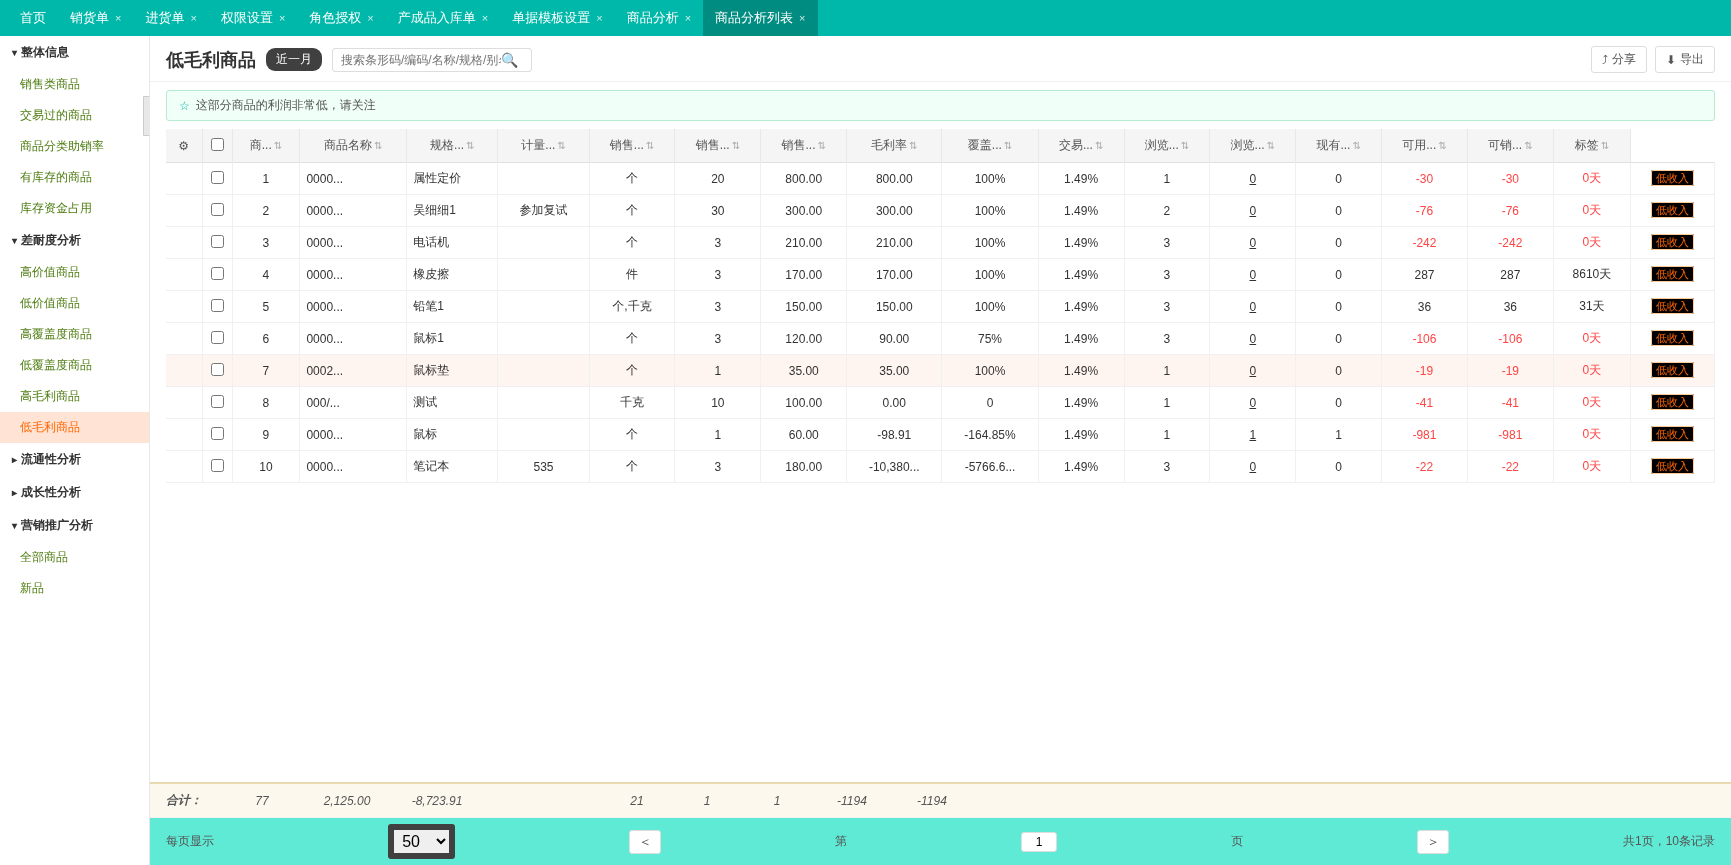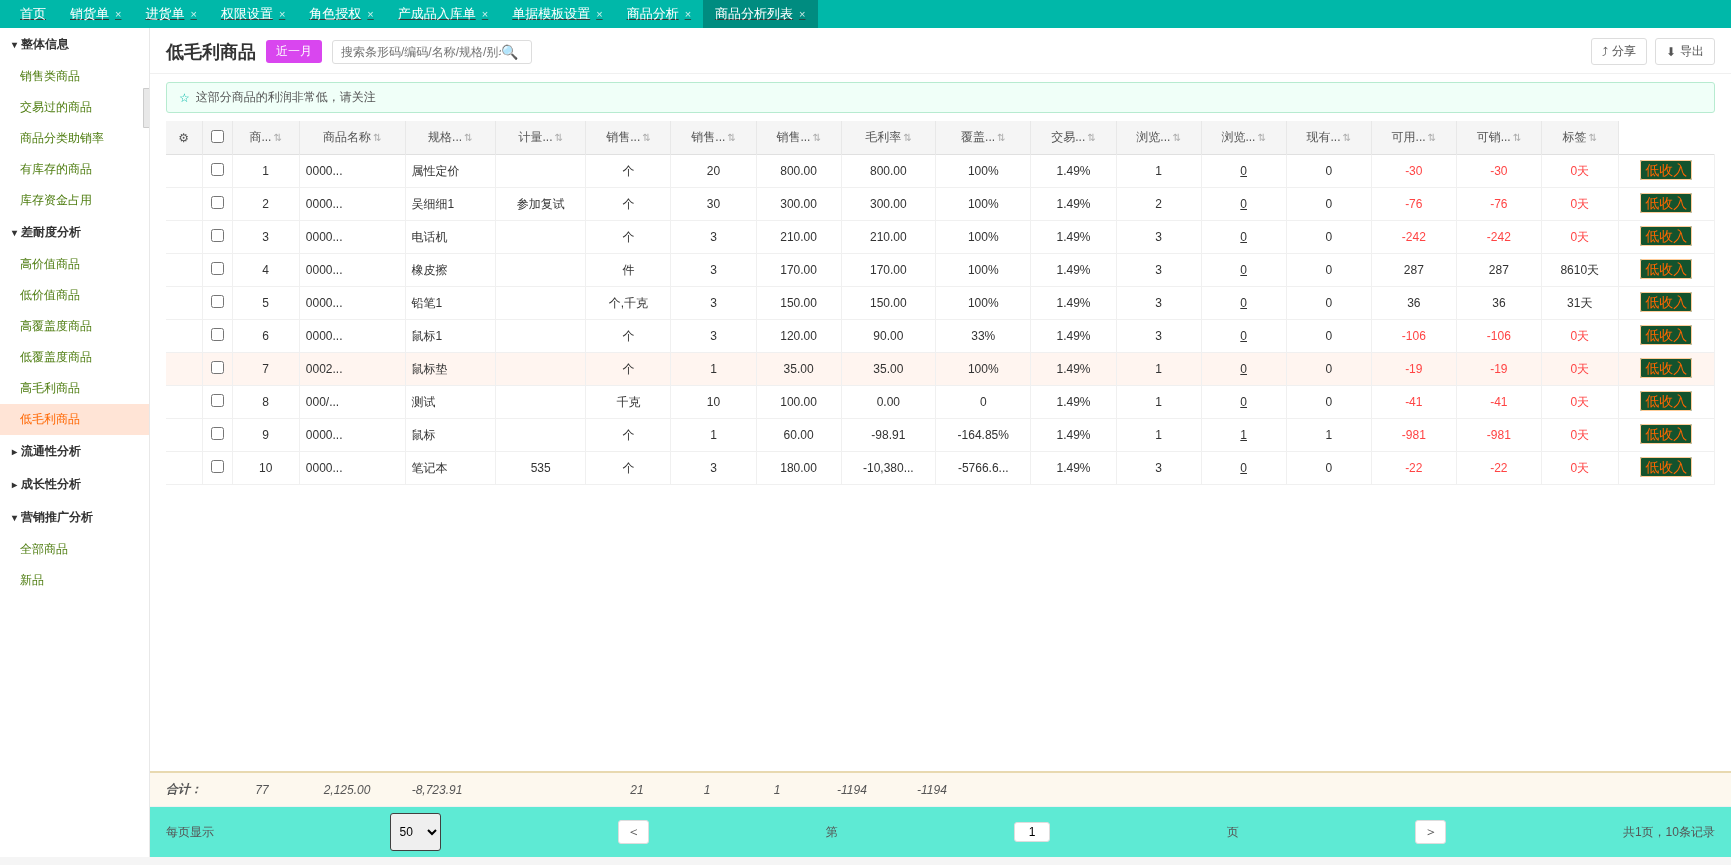--- a/index.html
+++ b/index.html
@@ -3,23 +3,22 @@
   <meta charset="utf-8">
   <style>
     * { box-sizing: border-box; margin: 0; padding: 0; }
     body { font-family: 'Microsoft YaHei', Arial, sans-serif; font-size: 12px; background: #f5f5f5; color: #333; }
 
     
     .top-nav {
       background: #00b8a9;
       display: flex;
       align-items: center;
-      height: 28px;
+      height: 36px;
       padding: 0 8px;
-      text-decoration: underline;
     }
     .top-nav .nav-item {
       color: #fff;
       padding: 0 12px;
       height: 36px;
       display: flex;
       align-items: center;
       cursor: pointer;
       font-size: 13px;
       white-space: nowrap;
@@ -99,24 +98,24 @@
       align-items: center;
       border-bottom: 1px solid #f0f0f0;
       gap: 10px;
     }
     .page-title-text {
       font-size: 18px;
       font-weight: bold;
       color: #333;
     }
     .time-filter-btn {
-      background: #d946ef;
+      background: #404040;
       color: #fff;
       border: none;
-      border-radius: 3px;
+      border-radius: 9px;
       padding: 3px 10px;
       font-size: 12px;
       cursor: pointer;
     }
     .search-box {
       display: flex;
       align-items: center;
       border: 1px solid #ddd;
       border-radius: 3px;
       padding: 3px 8px;
@@ -194,26 +193,26 @@
     }
     tbody tr.highlighted { background: #fff5f0; }
     tbody td {
       padding: 7px 6px;
       text-align: center;
       border-right: 1px solid #f0f0f0;
       white-space: nowrap;
     }
     tbody td.text-left { text-align: left; }
     .tag-badge {
-      background: #14532d;
+      background: #000000;
       color: #ff6600;
       border: 1px solid #ffcc99;
       border-radius: 2px;
       padding: 1px 4px;
-      font-size: 14px;
+      font-size: 11px;
     }
     .red-text { color: #ff4444; }
     .underline-num { text-decoration: underline; cursor: pointer; }
     
     
     .table-footer {
       background: #fdf8ee;
       border-top: 2px solid #e8d9b0;
       padding: 8px 16px;
       display: flex;
@@ -240,24 +239,24 @@
       align-items: center;
       justify-content: space-between;
       padding: 6px 16px;
       border-top: 1px solid #f0f0f0;
       background: #5eead4;
       gap: 8px;
       font-size: 12px;
       color: #555;
     }
     .pagination-bar select {
-      border: 1px solid #404040;
+      border: 6px solid #404040;
       border-radius: 3px;
-      padding: 10px 4px;
-      font-size: 12px;
+      padding: 2px 4px;
+      font-size: 16px;
     }
     .page-btn {
       border: 1px solid #ddd;
       background: #fff;
       padding: 2px 8px;
       border-radius: 3px;
       cursor: pointer;
       color: #555;
     }
     .page-num-input {
@@ -516,21 +515,21 @@
       <td></td>
       <td><input type="checkbox" style=""></td>
       <td>6</td>
       <td class="text-left">0000...</td>
       <td class="text-left">鼠标1</td>
       <td></td>
       <td>个</td>
       <td>3</td>
       <td>120.00</td>
       <td>90.00</td>
-      <td>33%</td>
+      <td>75%</td>
       <td>1.49%</td>
       <td>3</td>
       <td><span class="underline-num">0</span></td>
       <td>0</td>
       <td class="red-text">-106</td>
       <td class="red-text">-106</td>
       <td class="red-text">0天</td>
       <td><span class="tag-badge">低收入</span></td>
     </tr>
             <tr class="highlighted">

